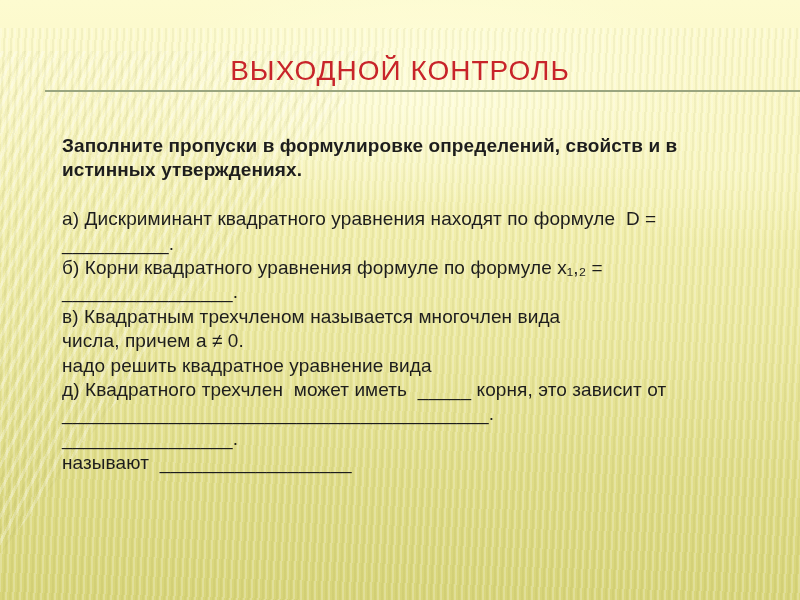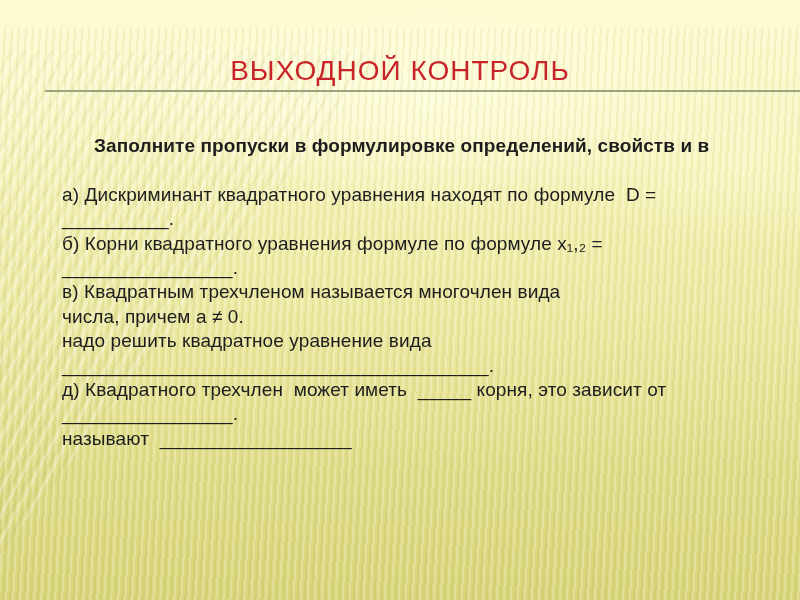--- a/index.html
+++ b/index.html
@@ -62,43 +62,44 @@
   .body-text {
     position: absolute; left: 62px; top: 134px; width: 700px;
     color: var(--body-text, #1d1d1d);
     font-size: 19px;
   }
   .line {
     line-height: 24.4px; min-height: 24.4px;
     white-space: pre;
     letter-spacing: 0.1px;
   }
-  .bold { font-weight: bold; margin-left: 32px; }
+  .bold { font-weight: bold; }
 </style>
 </head>
 <body>
 
 <div class="bg">
   <div class="stripes-diag"></div>
 </div>
 
 <div class="title">ВЫХОДНОЙ КОНТРОЛЬ</div>
 <div class="title-rule"></div>
 
 <div class="body-text">
   <div>
       <div class="line bold">Заполните пропуски в формулировке определений, свойств и в</div>
+      <div class="line bold">истинных утверждениях.</div>
     </div>
   <div>
       <div class="line">&nbsp;</div>
       <div class="line">а) Дискриминант квадратного уравнения находят по формуле  D =</div>
       <div class="line">__________.</div>
       <div class="line">б) Корни квадратного уравнения формуле по формуле x₁,₂ =</div>
       <div class="line">________________.</div>
       <div class="line">в) Квадратным трехчленом называется многочлен вида</div>
       <div class="line">числа, причем a ≠ 0.</div>
       <div class="line">надо решить квадратное уравнение вида</div>
+      <div class="line">д) Квадратного трехчлен  может иметь  _____ корня, это зависит от</div>
       <div class="line">________________________________________.</div>
-      <div class="line">д) Квадратного трехчлен  может иметь  _____ корня, это зависит от</div>
       <div class="line">________________.</div>
       <div class="line">называют  __________________</div>
     </div>
 </div>
 
 </body></html>

